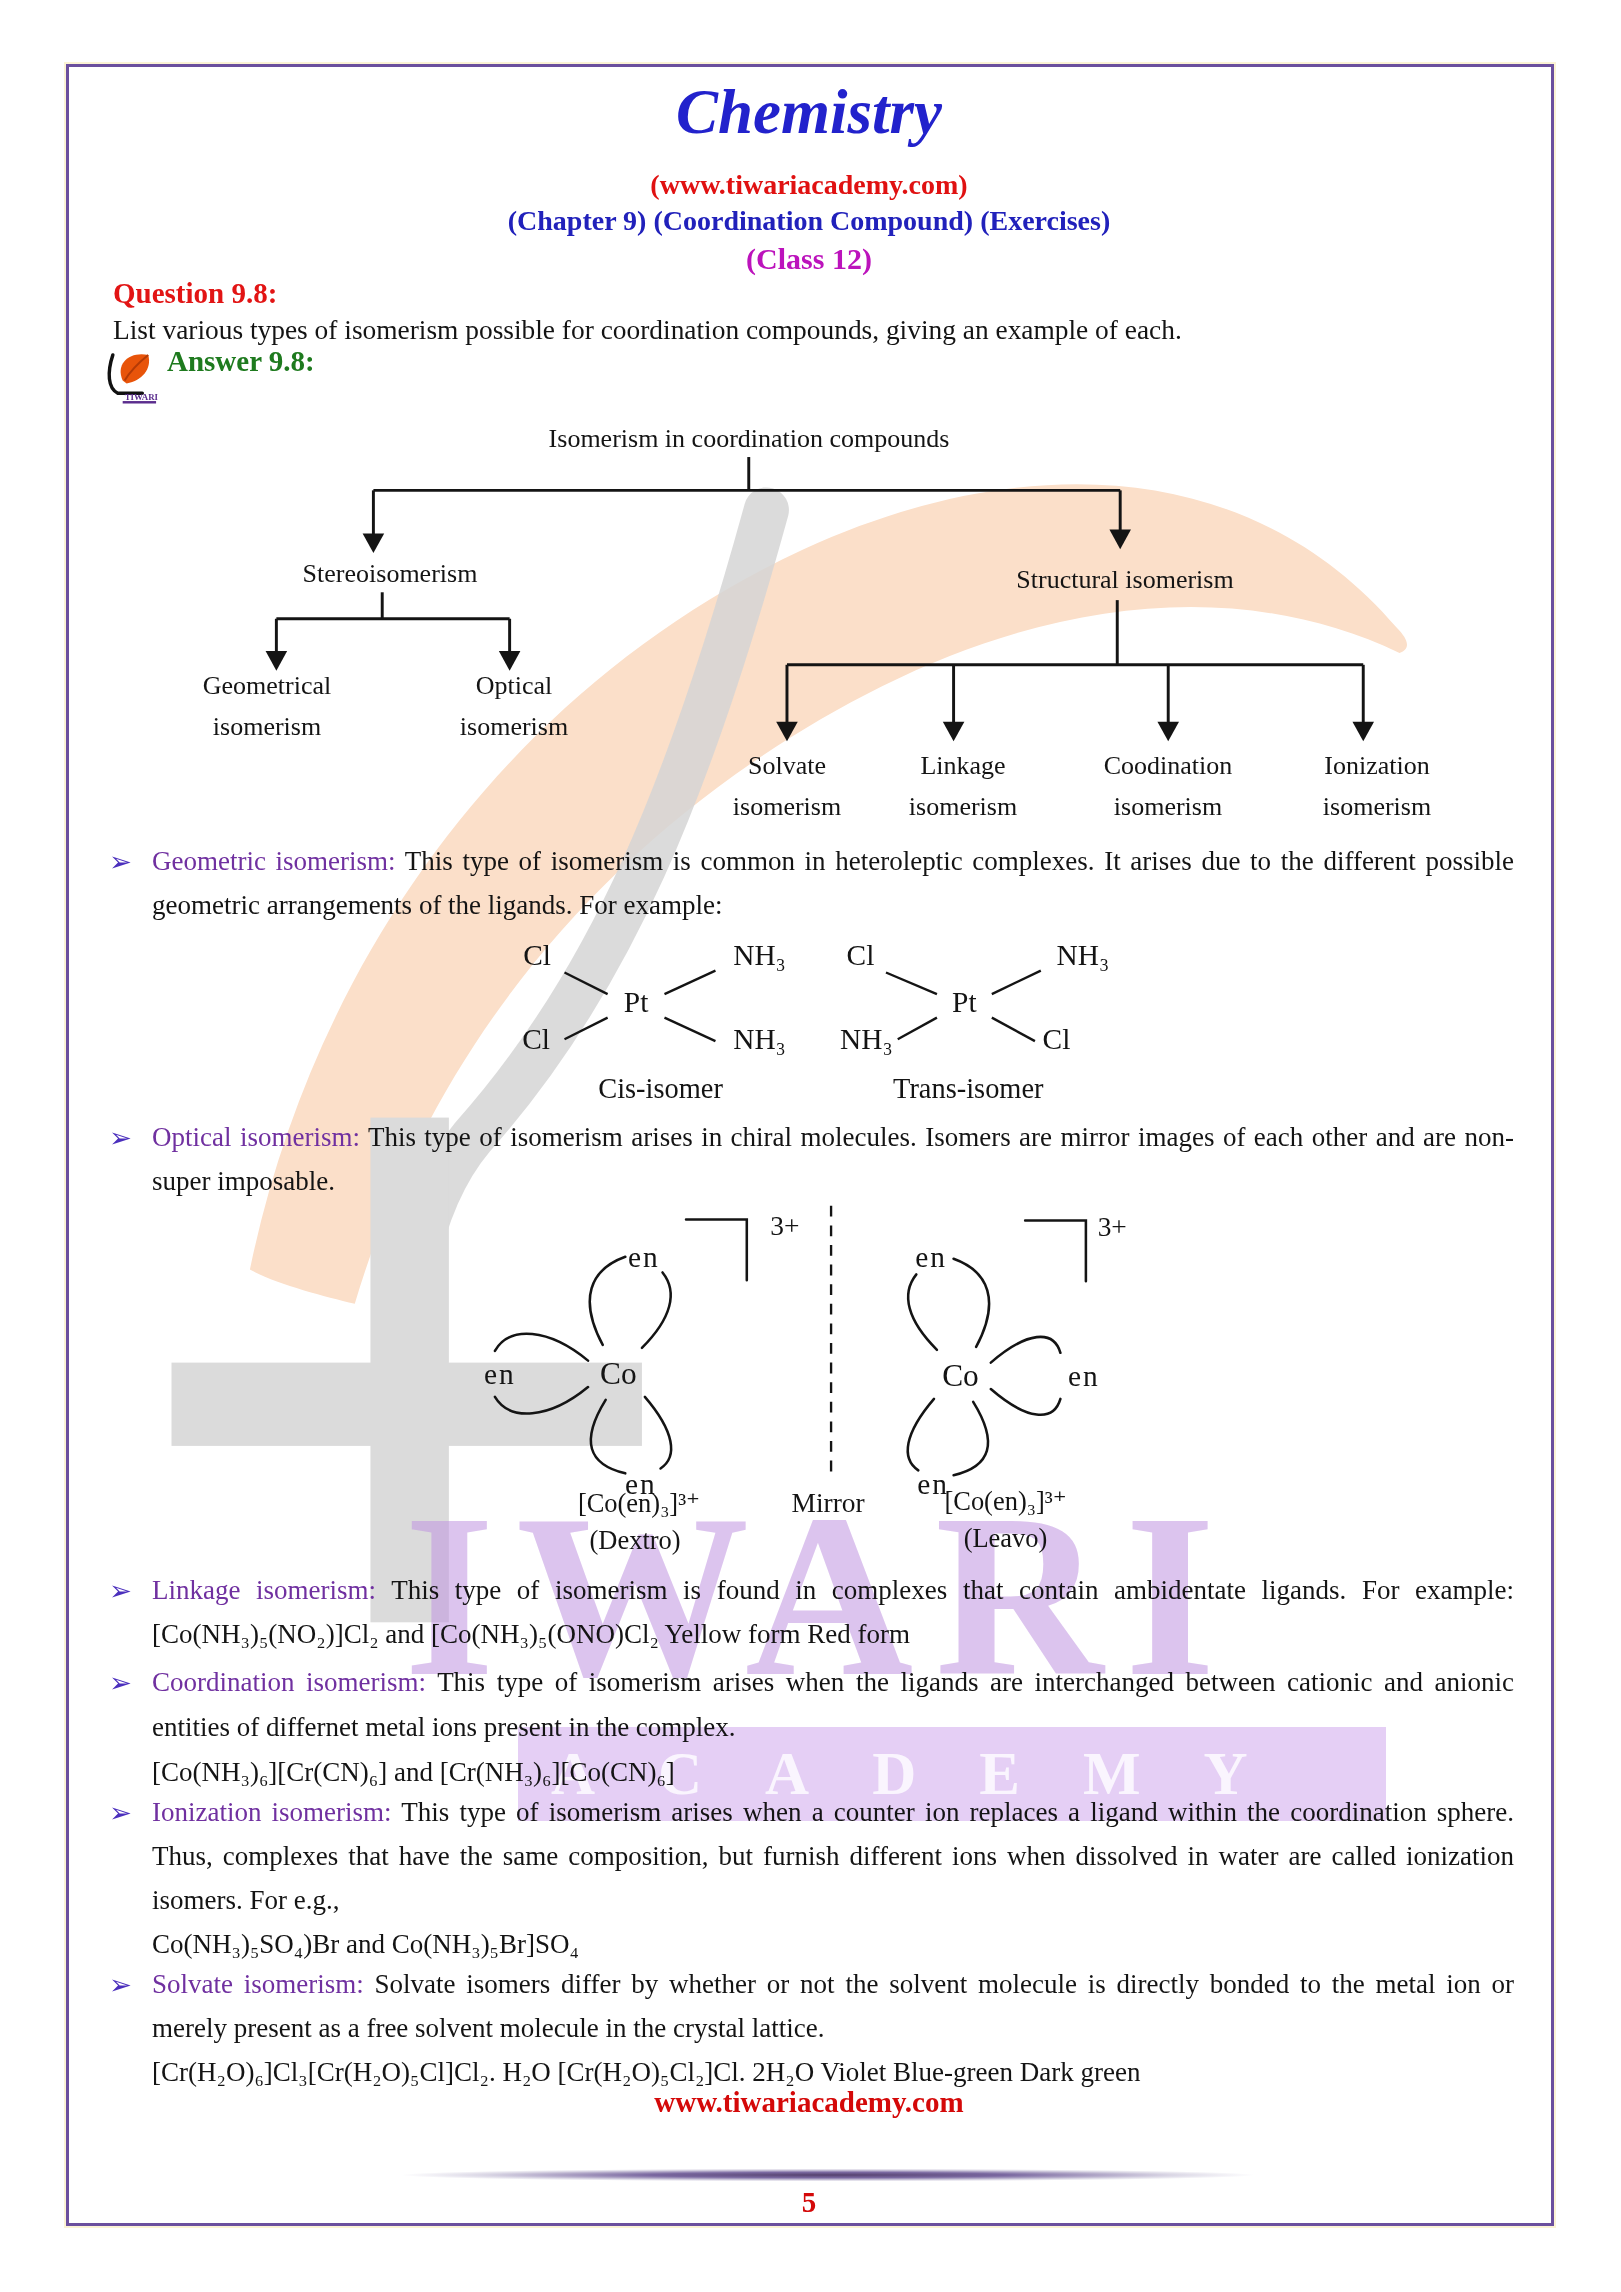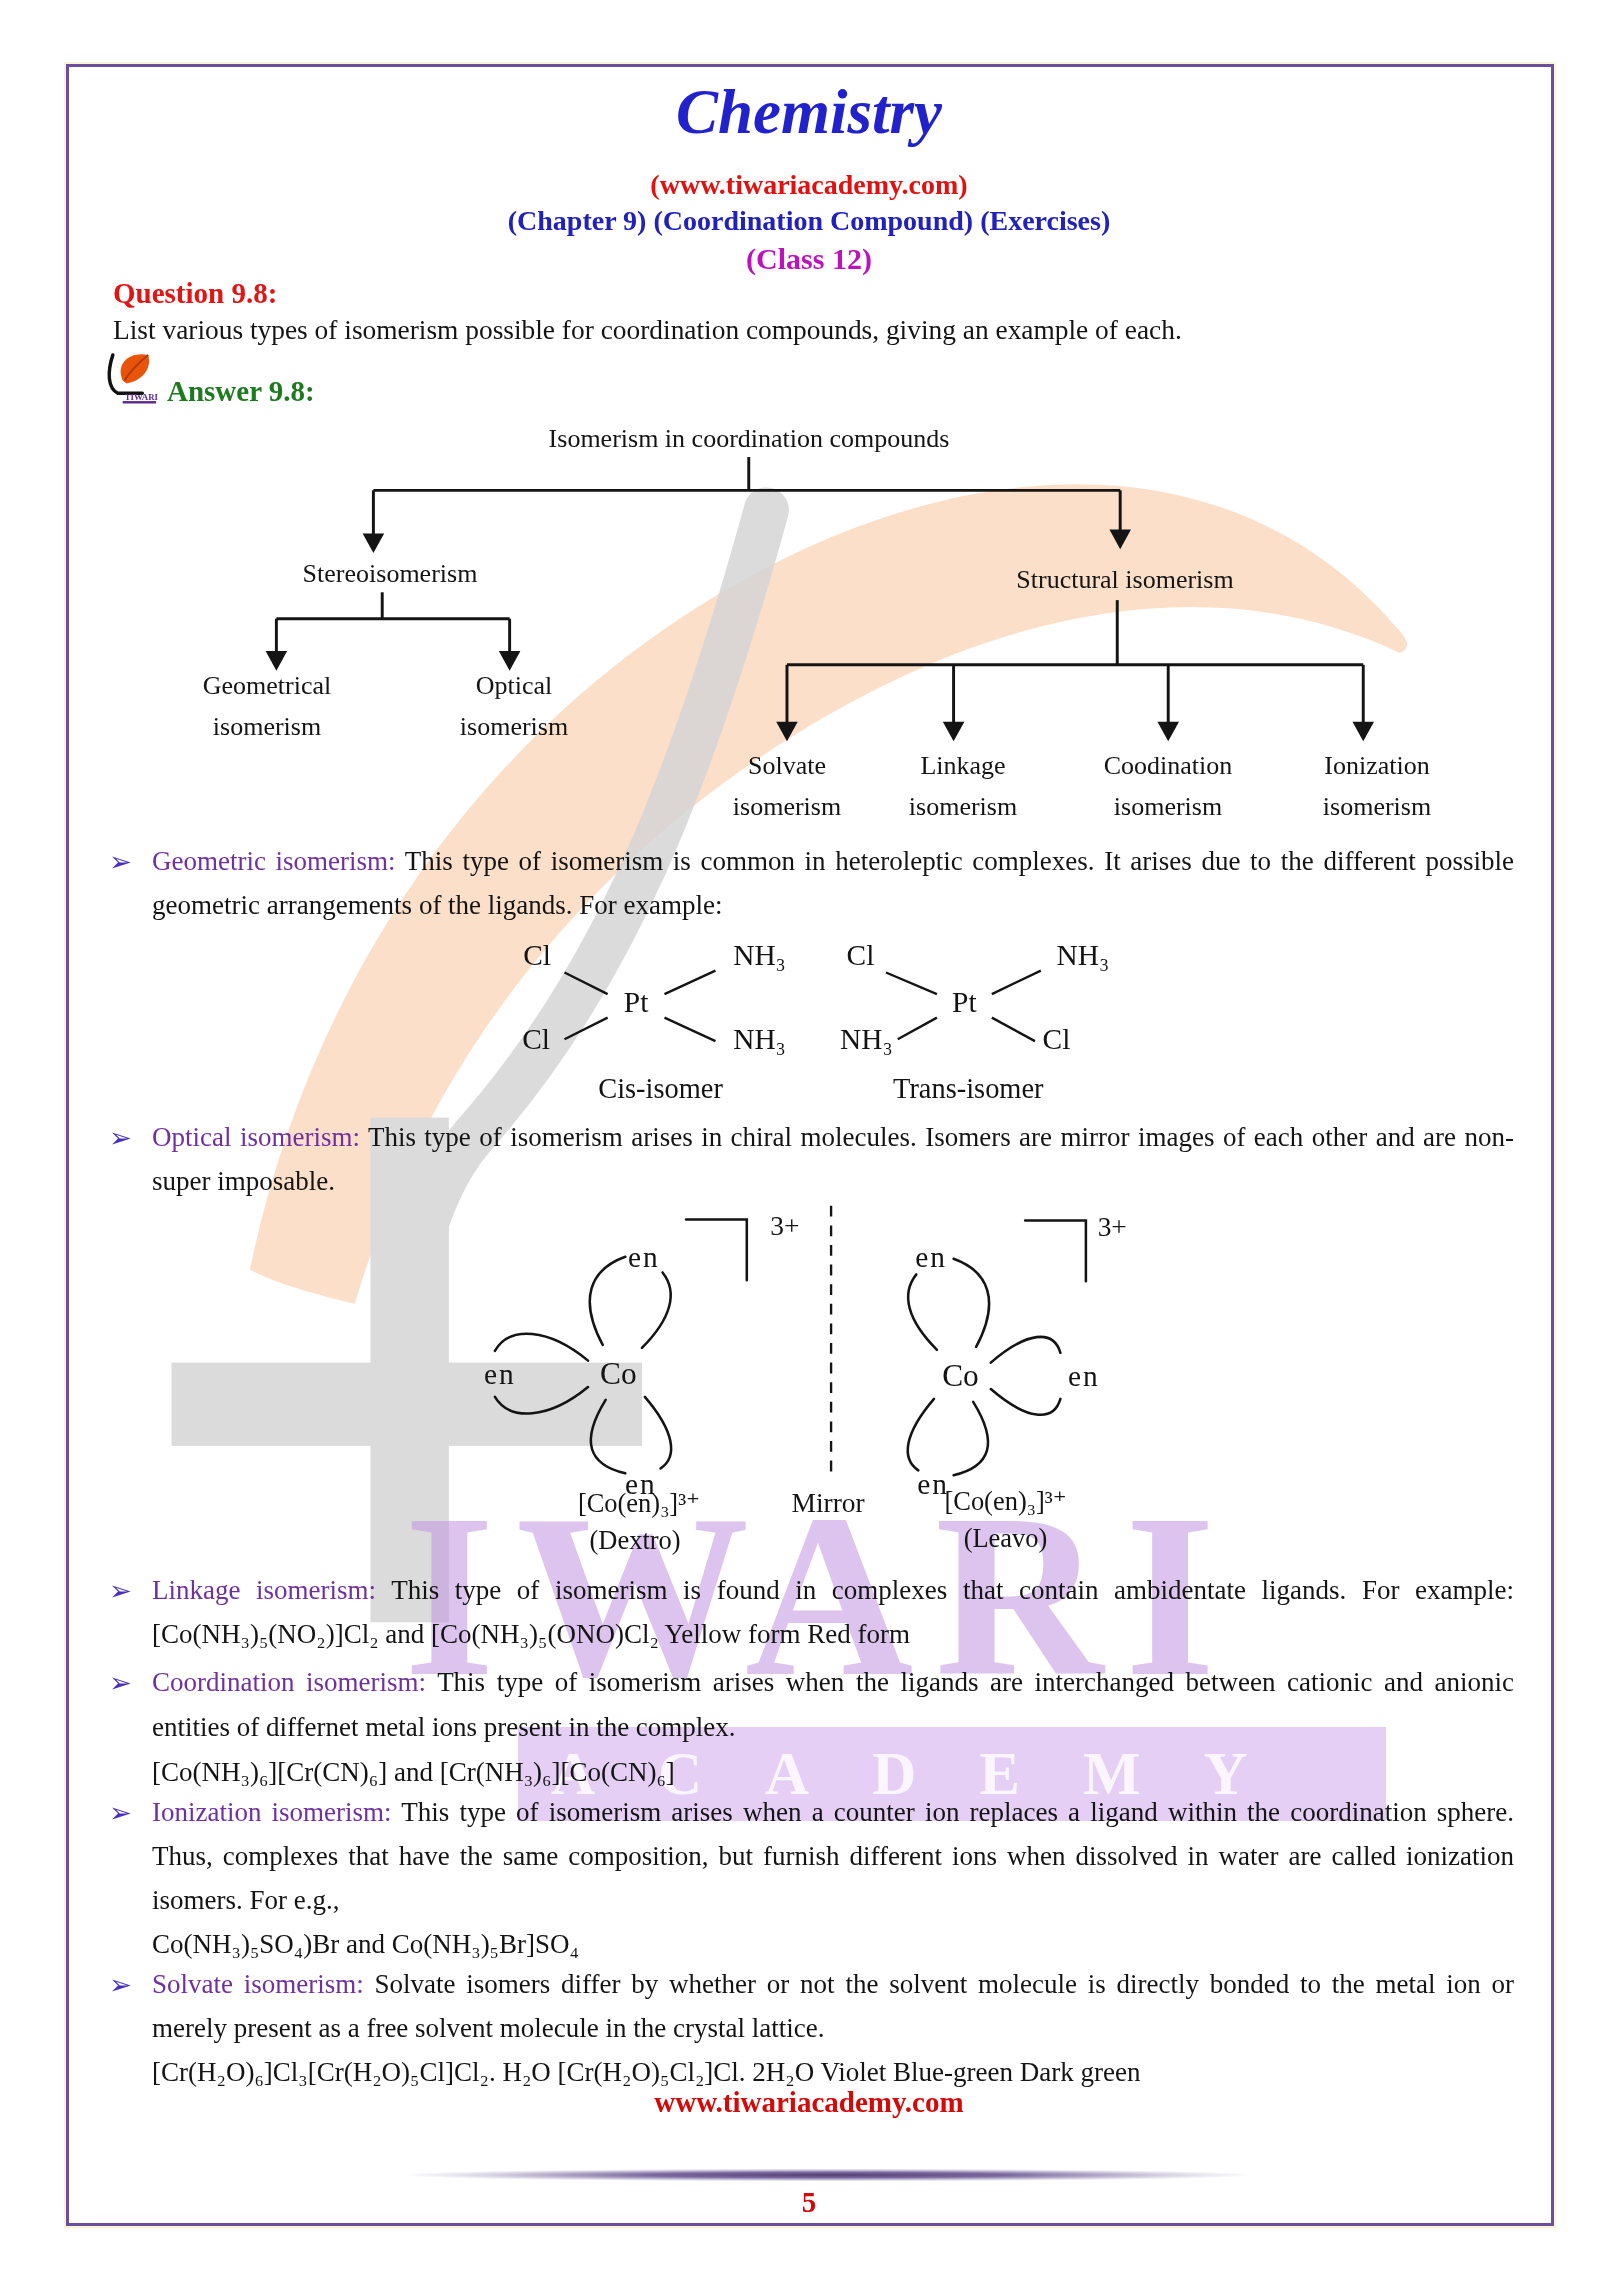--- a/index.html
+++ b/index.html
@@ -18,21 +18,21 @@
               font-family:"Liberation Serif",serif;box-sizing:border-box;}
   
   .content{position:absolute;left:0;top:0;width:1506px;height:2293px;z-index:2;}
   .hdr{position:absolute;left:66px;width:1486px;text-align:center;white-space:nowrap;}
   .title{top:76px;font-size:63px;font-weight:bold;font-style:italic;color:#2222CC;}
   .site{top:169px;font-size:28px;font-weight:bold;color:#E01111;}
   .chapter{top:205px;font-size:28px;font-weight:bold;color:#2121BB;}
   .klass{top:242px;font-size:30px;font-weight:bold;color:#BC13BC;}
   .qlabel{position:absolute;left:113px;top:277px;font-size:29px;font-weight:bold;color:#E21414;}
   .qtext{position:absolute;left:113px;top:315px;font-size:27.4px;color:#141414;}
-  .alabel{position:absolute;left:167px;top:375px;font-size:29px;font-weight:bold;color:#1E7A1E;}
+  .alabel{position:absolute;left:167px;top:345px;font-size:29px;font-weight:bold;color:#1E7A1E;}
   .alogo{position:absolute;left:101px;top:349px;}
   
   .tnode{position:absolute;transform:translateX(-50%);text-align:center;font-size:26px;
          line-height:41px;color:#141414;white-space:nowrap;}
   
   .bullet{position:absolute;left:152px;width:1362px;font-size:27px;line-height:44px;
           text-align:justify;color:#141414;}
   .bullet .arr{position:absolute;left:-43px;top:1px;font-size:27.4px;color:#4B2FBD;text-align:left;}
   .bh{color:#7030A0;}
   .fline{text-align:left;}

